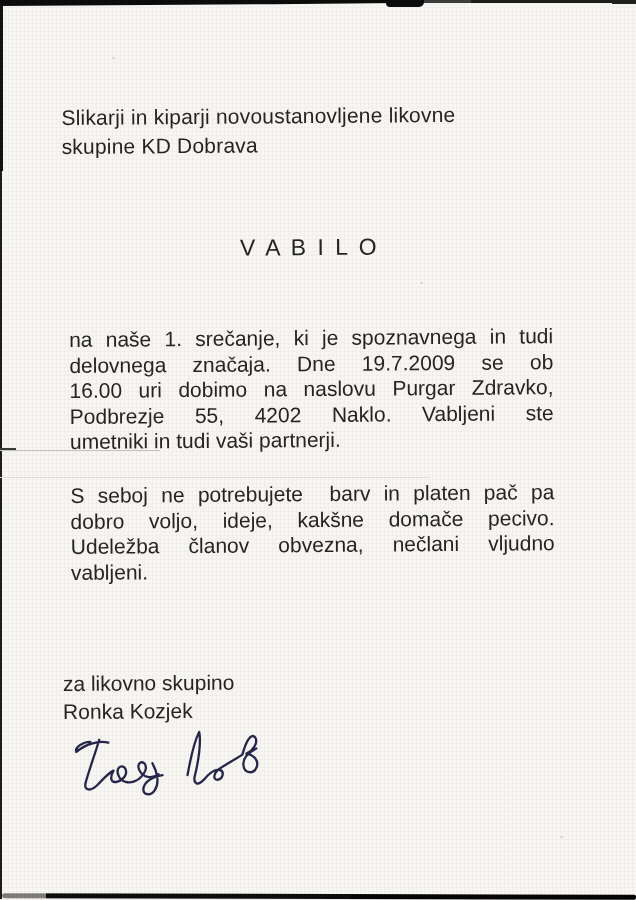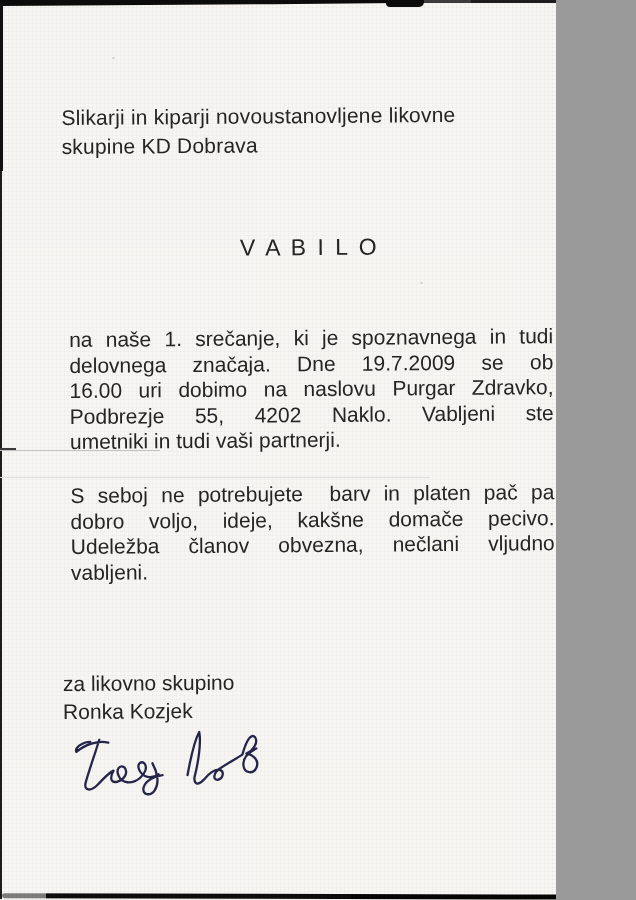--- a/index.html
+++ b/index.html
@@ -1,21 +1,21 @@
 <!DOCTYPE html>
 <html style="--paper: #f7f6f3; --ink: #242424; --signature-ink: #26264a; --scan-edge: #0c0c0c;"><head>
 <meta charset="utf-8">
 <style>
   * { box-sizing: border-box; }
   html, body { margin: 0; padding: 0; }
   body { background: #9a9a9a; font-family: "Liberation Sans", sans-serif; }
 
   .page {
     position: relative;
-    width: 556px;
+    width: 636px;
     height: 900px;
     background: var(--paper, #f7f6f3);
     overflow: hidden;
     color: var(--ink, #242424);
   }
 
   
   .texture {
     position: absolute; inset: 0;
     background-image:

